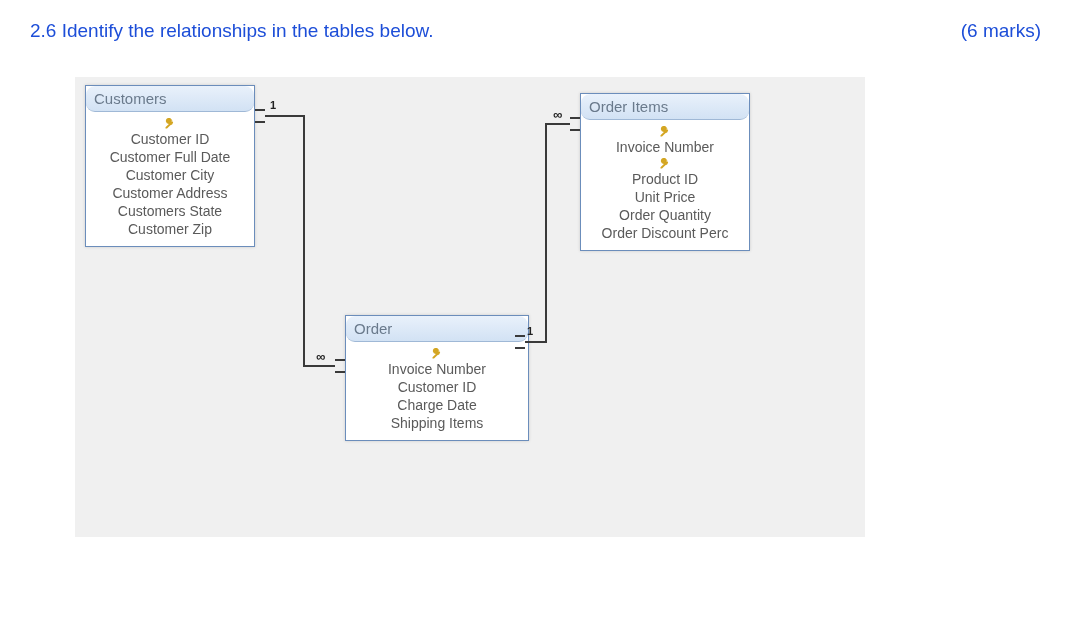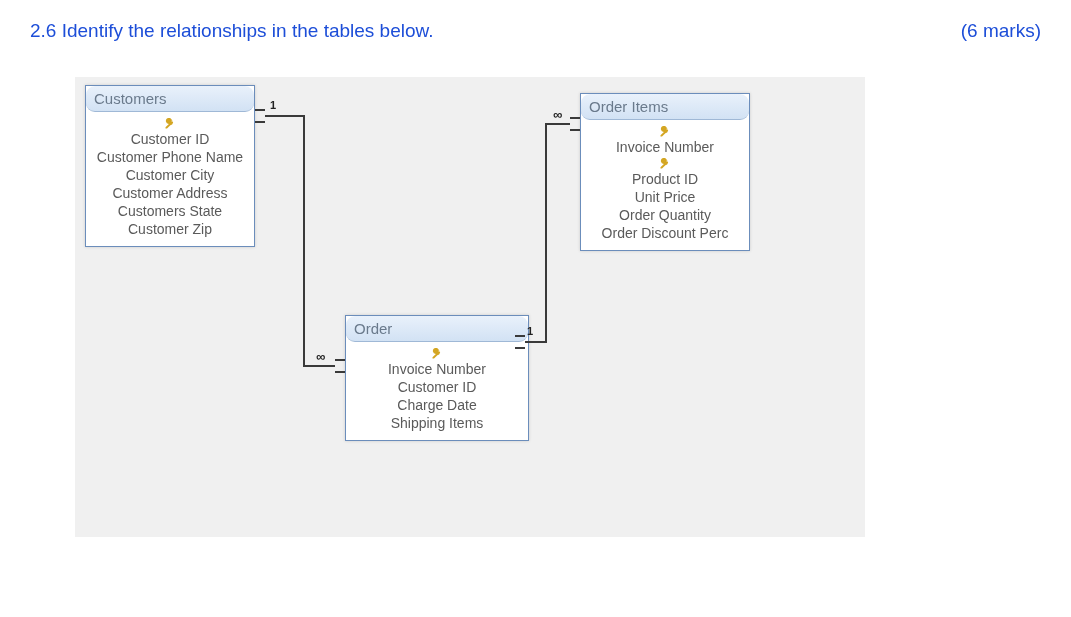--- a/index.html
+++ b/index.html
@@ -104,21 +104,21 @@
       <div class="field-row">
         <span class="key-icon">
             <svg viewBox="0 0 16 16">
               <path fill="#d4a622" d="M10 2a4 4 0 1 0-3.5 5.9L2 12.4V14h2l4.5-4.5A4 4 0 0 0 10 2zM11 5a1 1 0 1 1 0-2 1 1 0 0 1 0 2z"></path>
             </svg>
           </span>
         <span class="field-label">Customer ID</span>
       </div>
       <div class="field-row">
         <span class="no-key"></span>
-        <span class="field-label">Customer Phone Name</span>
+        <span class="field-label">Customer Full Date</span>
       </div>
       <div class="field-row">
         <span class="no-key"></span>
         <span class="field-label">Customer City</span>
       </div>
       <div class="field-row">
         <span class="no-key"></span>
         <span class="field-label">Customer Address</span>
       </div>
       <div class="field-row">

